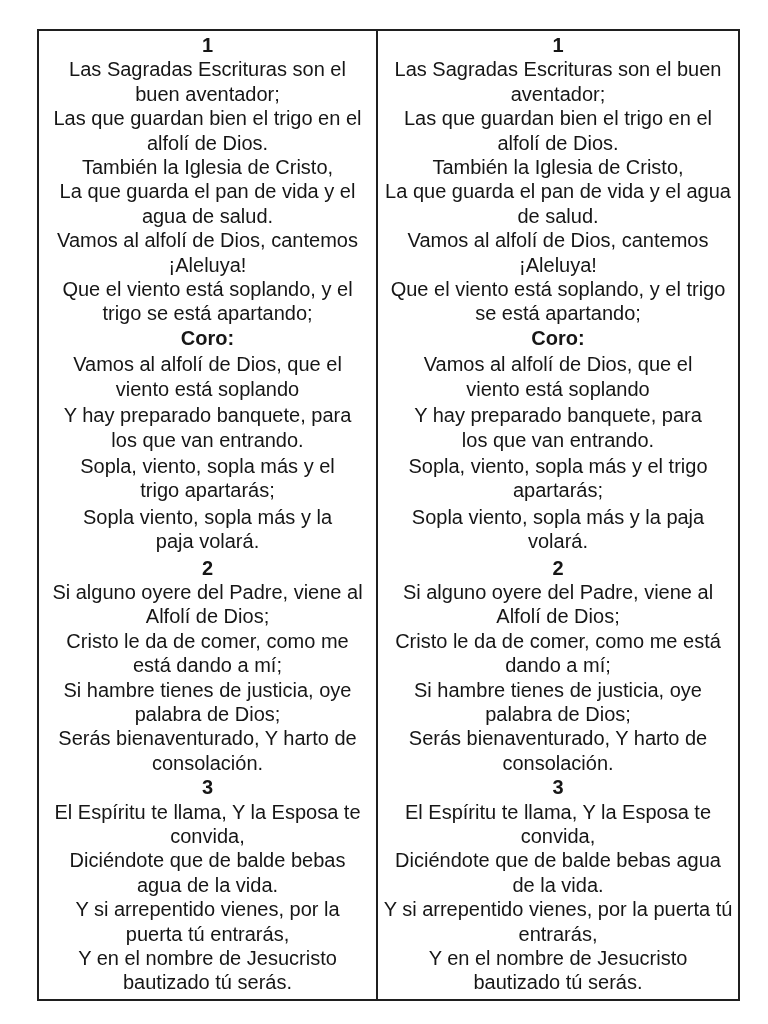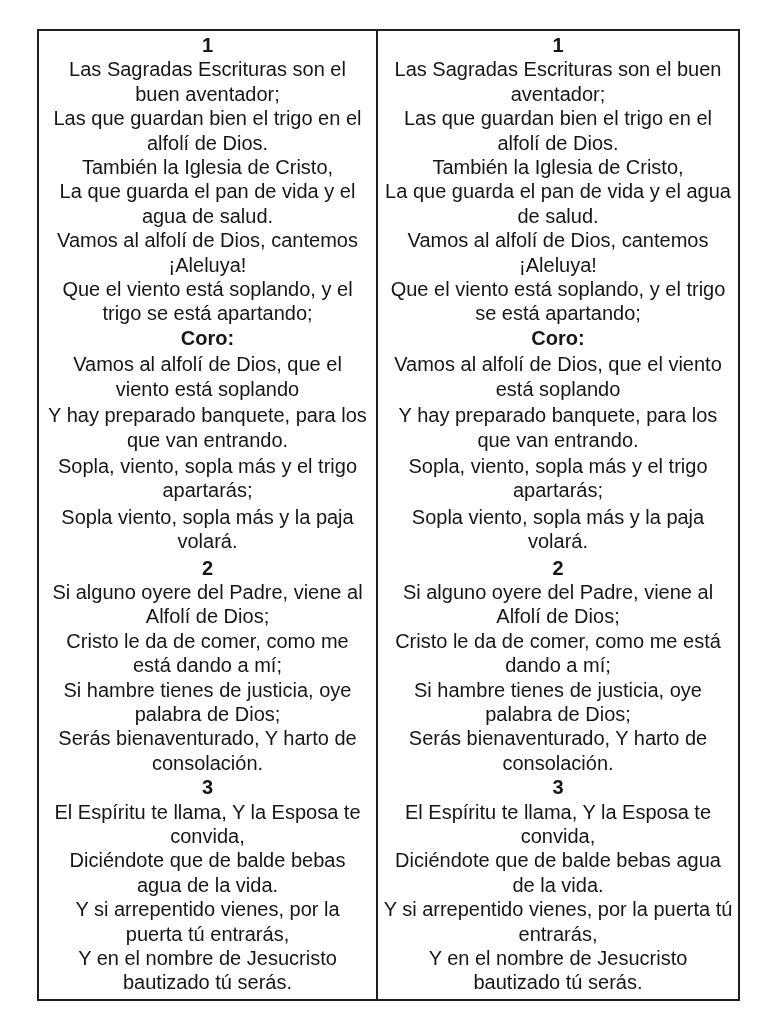--- a/index.html
+++ b/index.html
@@ -38,21 +38,21 @@
   }
   .cell-left  { width: 323px; }
   .cell-right {
     width: 350px;
     border-left: 2px solid #1f1f1f;
     padding-left: 5px;
     padding-right: 5px;
   }
   .cell p { margin: 0; }
   .section-heading { font-weight: bold; }
-  .chorus-section p { margin: 2px 0; }
+  .chorus-section p { margin: 2px 16px; }
 </style>
 </head>
 <body>
 
 <div class="sheet">
   <div class="lyrics-table">
     <div class="cell cell-left">
         <p class="section-heading">1</p>
         <div class="verse-section">
           <p>Las Sagradas Escrituras son el buen aventador;</p>

